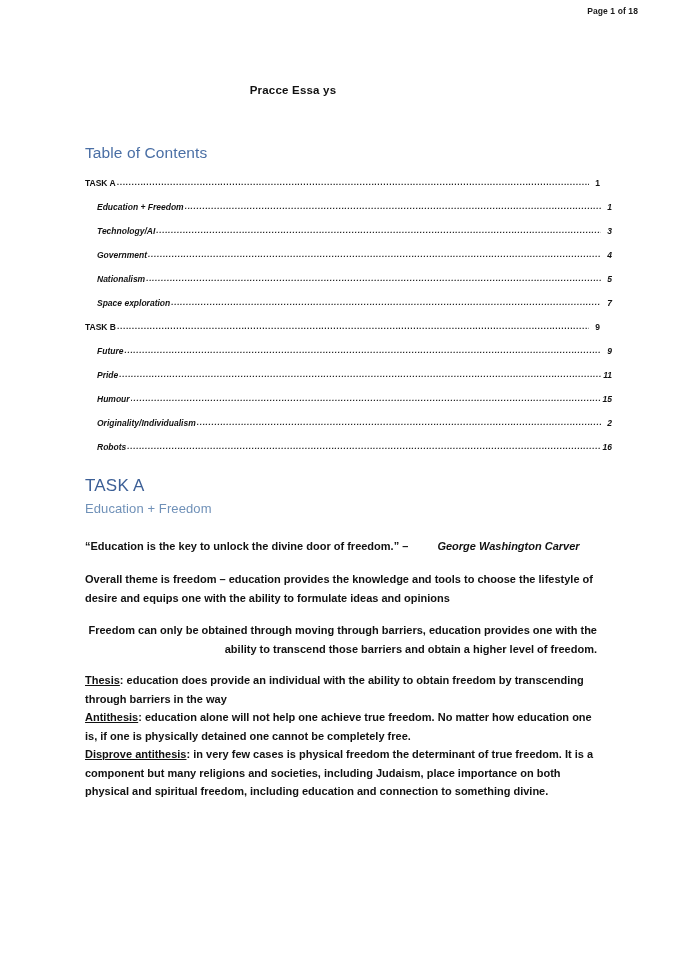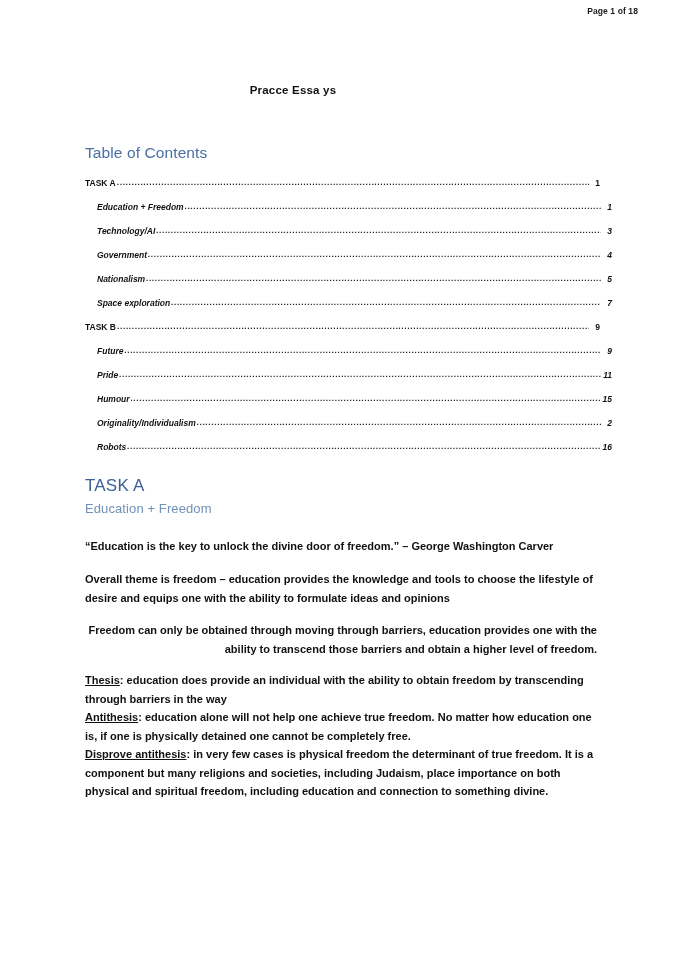--- a/index.html
+++ b/index.html
@@ -123,21 +123,21 @@
     font-size: 11px;
     font-weight: bold;
     color: #111111;
     line-height: 18.5px;
   }
   .quote { top: 537px; }
   .para-1 { top: 570px; }
   .para-2 { top: 621px; text-align: right; }
   .argument { top: 671px; }
 
-  .attrib { font-weight: bold; }
+  .attrib { font-style: italic; font-weight: bold; margin-left: 26px; }
   .u { text-decoration: underline; }
 </style>
 </head>
 <body>
 
 <div class="page-header">Page 1 of 18</div>
 
 <div class="doc-title">Pracce Essa  ys</div>
 
 <div class="toc-heading">Table of Contents</div>

